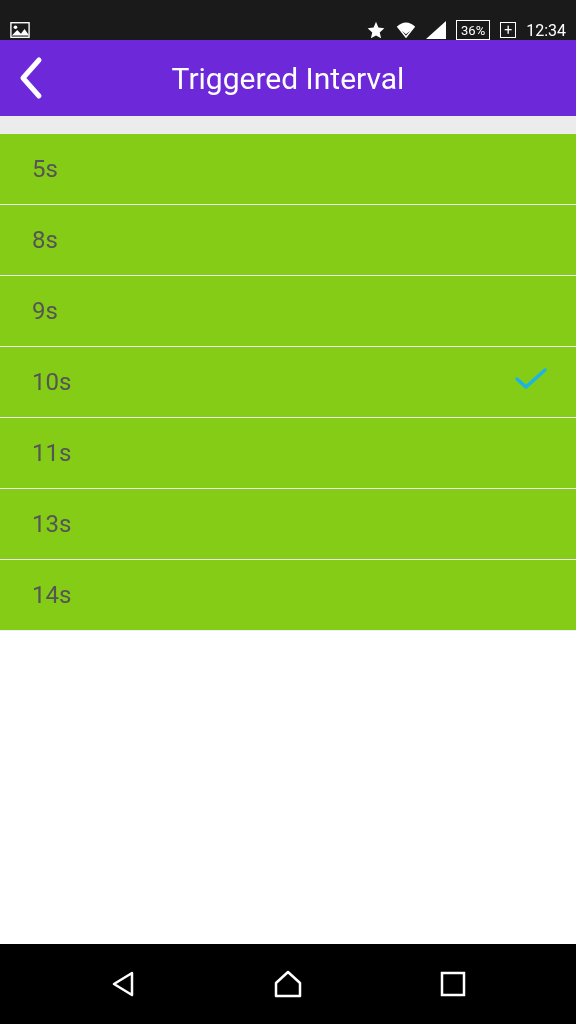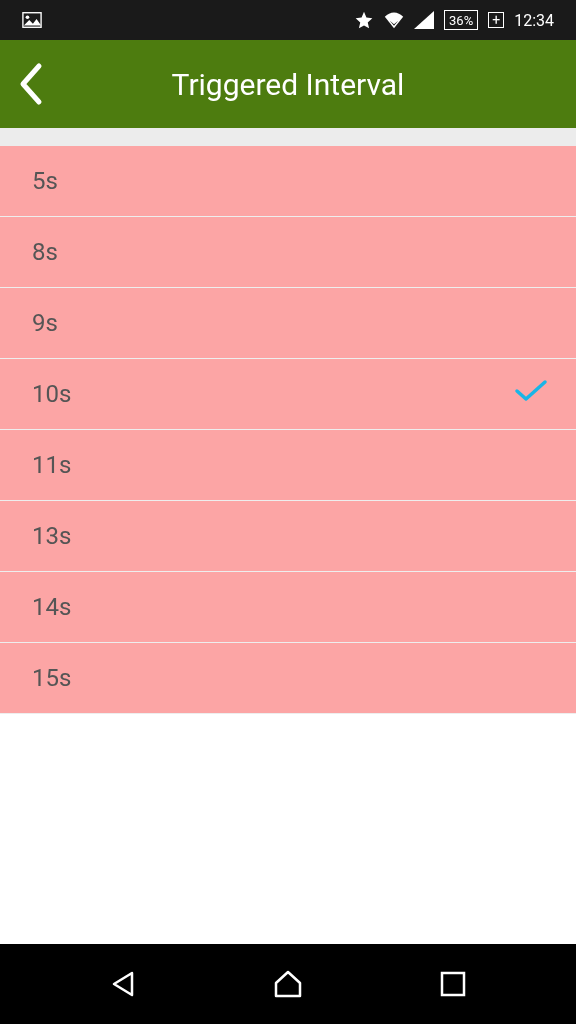--- a/index.html
+++ b/index.html
@@ -3,45 +3,45 @@
   <meta charset="utf-8">
   <style>
     * { margin: 0; padding: 0; box-sizing: border-box; }
     html, body { width: 576px; height: 1024px; overflow: hidden; font-family: -apple-system, BlinkMacSystemFont, "Segoe UI", Roboto, sans-serif; }
     
     .status-bar {
       height: 40px;
       background: #1a1a1a;
       color: #fff;
       display: flex;
-      align-items: center;
-      padding: 0 22px;
+      align-items: flex-end;
+      padding: 0 10px;
       font-size: 18px;
     }
     .status-left { display: flex; align-items: center; gap: 8px; }
     .status-right { margin-left: auto; display: flex; align-items: center; gap: 10px; }
     .status-icon { width: 20px; height: 20px; display: inline-flex; align-items: center; justify-content: center; }
     .battery-box { border: 1.5px solid #fff; padding: 1px 4px; font-size: 13px; display: flex; align-items: center; gap: 2px; height: 20px; }
     .plus-box { border: 1.5px solid #fff; width: 16px; height: 16px; display: flex; align-items: center; justify-content: center; font-size: 14px; line-height: 1; }
     .clock { font-size: 16px; font-weight: 400; }
     
     .app-bar {
-      height: 88px;
-      background: #4d7c0f;
+      height: 76px;
+      background: #6d28d9;
       display: flex;
       align-items: center;
       color: #fff;
       position: relative;
     }
     .back-arrow { width: 60px; height: 100%; display: flex; align-items: center; justify-content: center; cursor: pointer; }
     .app-title { position: absolute; left: 0; right: 0; text-align: center; font-size: 30px; font-weight: 400; pointer-events: none; }
     
     .gray-band { height: 18px; background: #ececec; }
     
-    .list { background: #fca5a5; }
+    .list { background: #84cc16; }
     .list-item {
       height: 71px;
       padding: 0 32px;
       display: flex;
       align-items: center;
       border-bottom: 1px solid #eee;
       color: #555;
       font-size: 24px;
       cursor: pointer;
       position: relative;
@@ -129,23 +129,20 @@
     </div>
     <div class="list-item">
       <span>11s</span>
     </div>
     <div class="list-item">
       <span>13s</span>
     </div>
     <div class="list-item">
       <span>14s</span>
     </div>
-    <div class="list-item">
-      <span>15s</span>
-    </div>
   </div>
 
 <div class="nav-bar">
   <div class="nav-btn">
     <svg width="30" height="30" viewBox="0 0 30 30">
         <path d="M24 4 L6 15 L24 26 Z" fill="none" stroke="#fff" stroke-width="2.5" stroke-linejoin="round"></path>
       </svg>
   </div>
   <div class="nav-btn">
     <svg width="32" height="30" viewBox="0 0 32 30">

